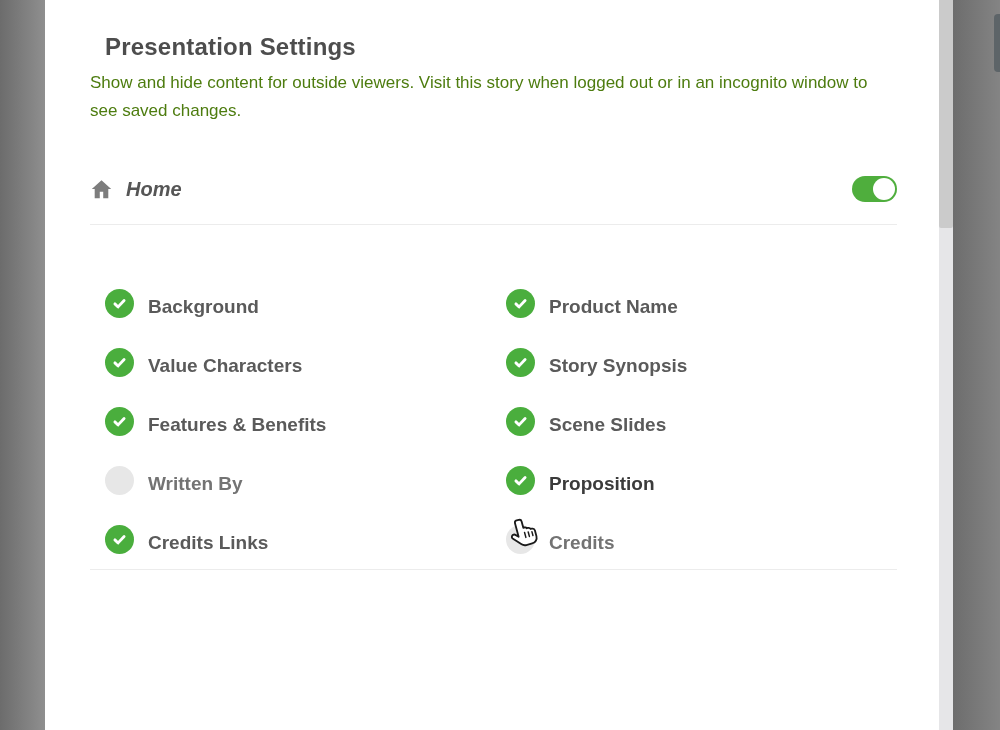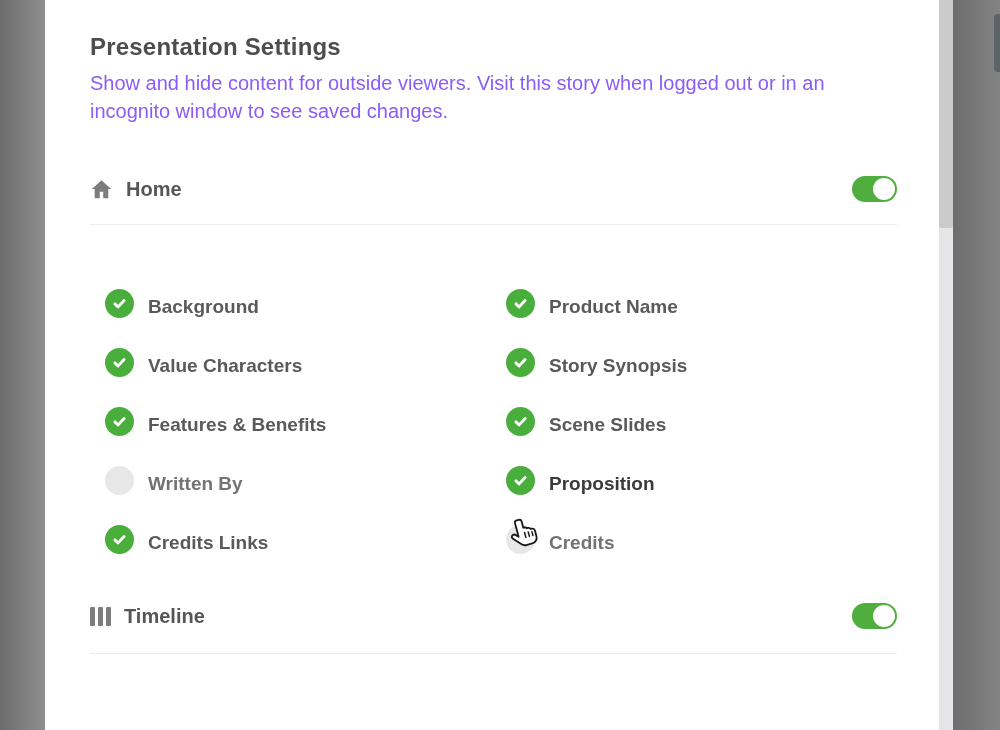--- a/index.html
+++ b/index.html
@@ -21,32 +21,33 @@
 
   .modal {
     position:absolute; left:45px; top:0; width:894px; height:730px;
     background:#ffffff;
   }
   .content { padding:33px 42px 0 45px; }
 
   .panel-title {
     font-size:24px; line-height:27px; font-weight:700; color:#4d4d4d;
     letter-spacing:0.2px;
+    margin-left:15px;
   }
   .panel-desc {
-    margin-top:9px; font-size:20px; line-height:28px; color:#8b5cf6;
+    margin-top:9px; font-size:17px; line-height:28px; color:#4d7c0f;
     max-width:800px;
   }
 
   .section-row {
     height:44px; margin-top:42px;
     display:flex; align-items:center; justify-content:space-between;
   }
   .section-left { display:flex; align-items:center; gap:13px; }
-  .section-label { font-size:20px; font-weight:700; color:#565656; }
+  .section-label { font-size:20px; font-weight:700; color:#565656;font-style:italic; }
   .divider { height:1px; background:#ececec; margin-top:13px; }
 
   .toggle {
     width:45px; height:26px; border-radius:13px; background:#4fae3d;
     position:relative; flex:0 0 auto; cursor:pointer;
   }
   .toggle .knob {
     position:absolute; right:2px; top:2px; width:22px; height:22px;
     border-radius:50%; background:#ffffff;
   }
@@ -197,33 +198,20 @@
 
   <div class="item off">
     <span class="check">
       
     </span>
     <span class="item-label">Credits</span>
   </div>
 </div>
     </div>
 
-    <div class="section-row timeline">
-      <div class="section-left">
-        <span class="bars">
-          <span class="bar"></span>
-            <span class="bar"></span>
-            <span class="bar"></span>
-        </span>
-        <span class="section-label">Timeline</span>
-      </div>
-      <div class="toggle">
-        <div class="knob"></div>
-      </div>
-    </div>
     <div class="divider bottom"></div>
   </div>
 </div>
 
 <div class="modal-scrollbar">
   <div class="modal-scroll-thumb"></div>
 </div>
 
 <div class="fake-cursor">
   <svg viewBox="0 0 28 32" width="32" height="38" aria-hidden="true">

